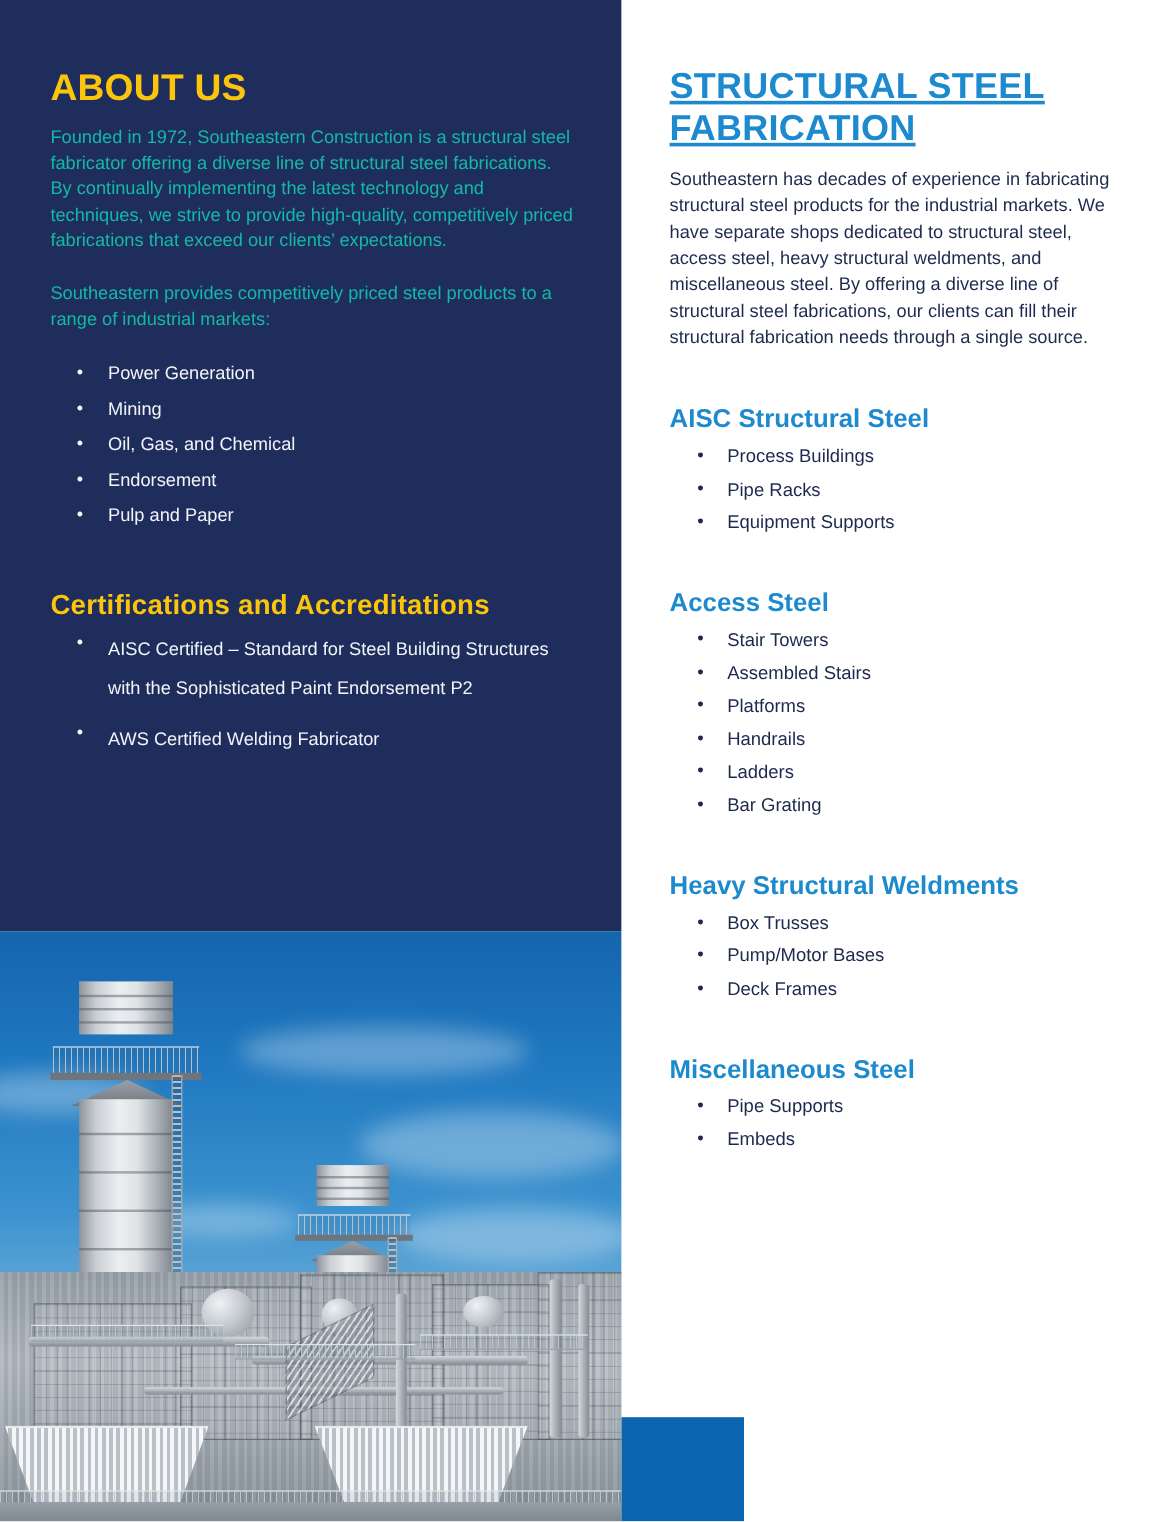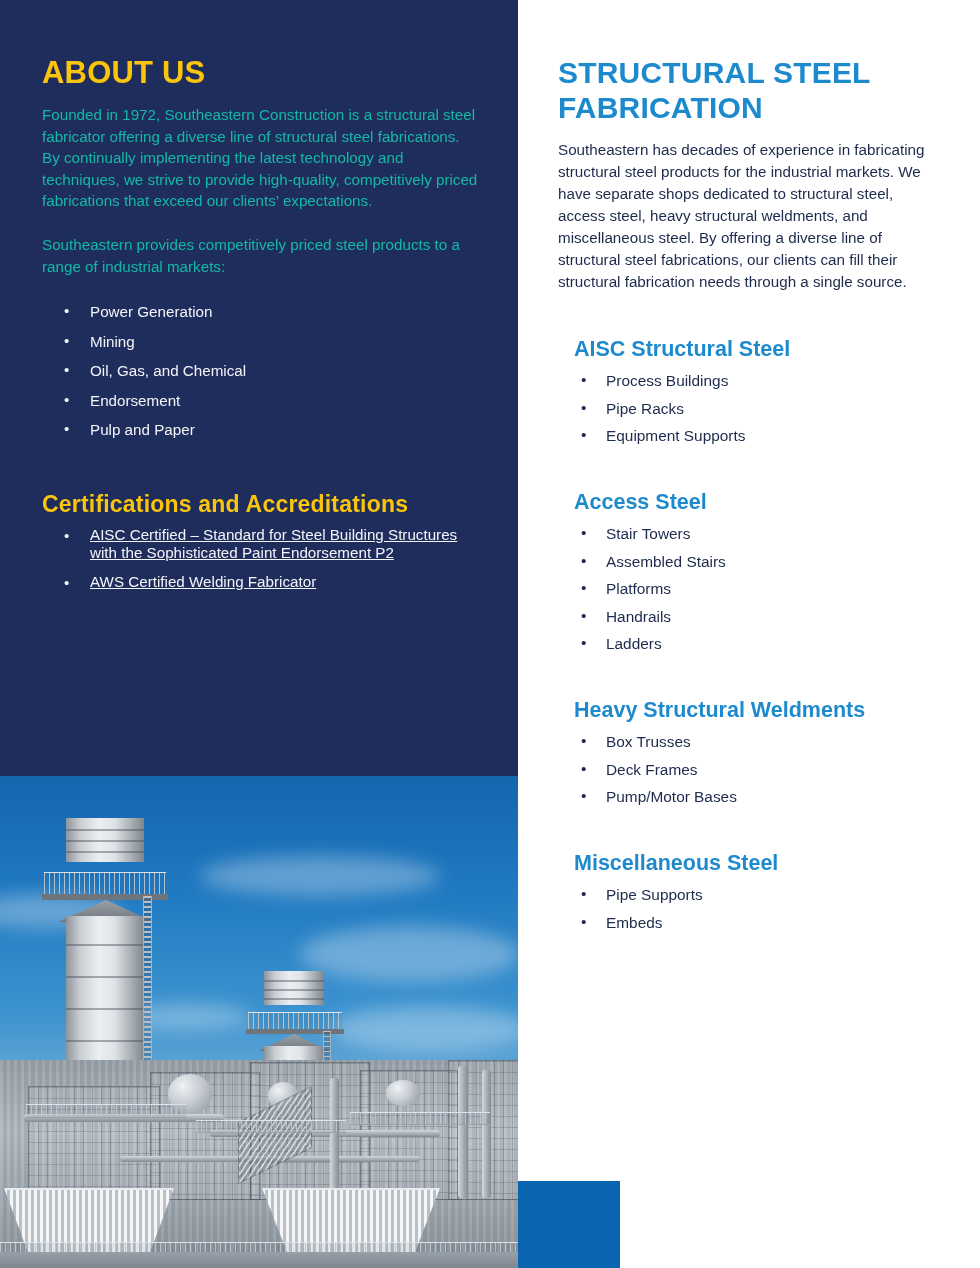--- a/index.html
+++ b/index.html
@@ -74,21 +74,21 @@
     line-height: 21px;
   }
   #markets-list {
     margin-top: 24px;
     color: #f2f4f8;
   }
   #markets-list > li { margin-bottom: 8.5px; }
 
   #cert-section { margin-top: 50px; }
   #cert-list { color: #f2f4f8; margin-top: 4px; }
-  #cert-list > li { margin-bottom: 11px; line-height: 18px; text-decoration: underline; }
+  #cert-list > li { margin-bottom: 11px; line-height: 32px; }
 
   
   #photo {
     position: absolute;
     left: 0;
     top: 776px;
     width: 518px;
     height: 492px;
     overflow: hidden;
     background: linear-gradient(180deg,#1565ad 0%, #1f78c0 22%, #3d93cf 48%, #79b4dc 70%, #a8c8e0 88%, #b9c9d4 100%);
@@ -199,34 +199,35 @@
     box-sizing: border-box;
     padding: 55px 52px 0 40px;
   }
   #ss-title {
     color: #1e8ace;
     font-weight: bold;
     font-size: 30px;
     line-height: 35px;
     margin: 0 0 14px 0;
     letter-spacing: 0.2px;
+    text-decoration: underline;
   }
   #ss-para {
     color: #1d2a4d;
     font-size: 15.2px;
     line-height: 22px;
     margin: 0;
   }
   .sec { margin-top: 42px; }
   .sec-title {
     color: #1e8ace;
     font-weight: bold;
     font-size: 21.5px;
     line-height: 29px;
-    margin: 0 0 6px 16px;
+    margin: 0 0 6px 0;
   }
   ul.bl-blue {
     list-style: none;
     margin: 0;
     padding: 0;
     color: #1d2a4d;
   }
   ul.bl-blue > li {
     position: relative;
     padding-left: 48px;
@@ -404,29 +405,30 @@
     </div>
 
     <div class="sec">
       <h2 class="sec-title">Access Steel</h2>
       <ul class="bl-blue">
         <li><span>Stair Towers</span></li>
         <li><span>Assembled Stairs</span></li>
         <li><span>Platforms</span></li>
         <li><span>Handrails</span></li>
         <li><span>Ladders</span></li>
+        <li><span>Bar Grating</span></li>
       </ul>
     </div>
 
     <div class="sec">
       <h2 class="sec-title">Heavy Structural Weldments</h2>
       <ul class="bl-blue">
         <li><span>Box Trusses</span></li>
+        <li><span>Pump/Motor Bases</span></li>
         <li><span>Deck Frames</span></li>
-        <li><span>Pump/Motor Bases</span></li>
       </ul>
     </div>
 
     <div class="sec">
       <h2 class="sec-title">Miscellaneous Steel</h2>
       <ul class="bl-blue">
         <li><span>Pipe Supports</span></li>
         <li><span>Embeds</span></li>
       </ul>
     </div>

